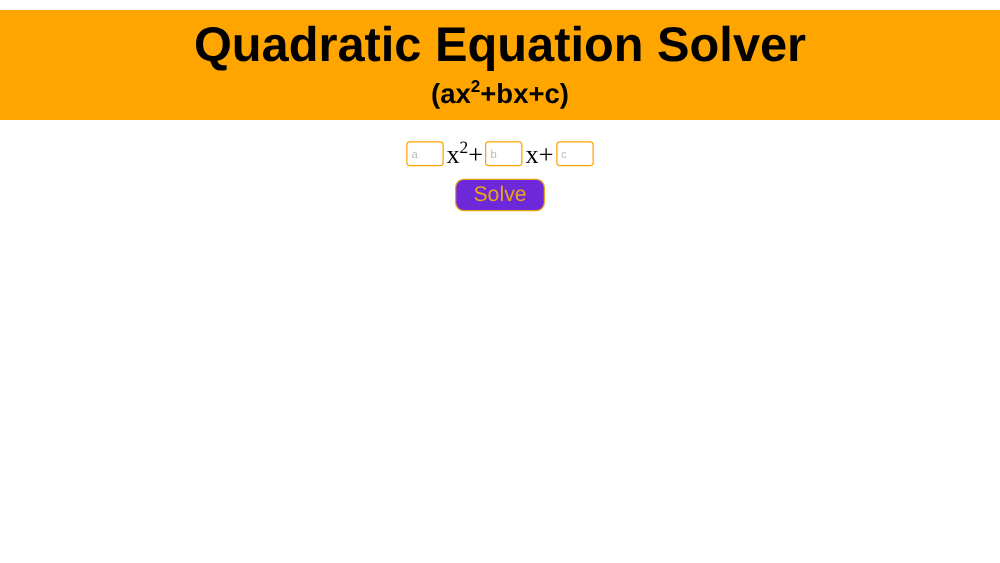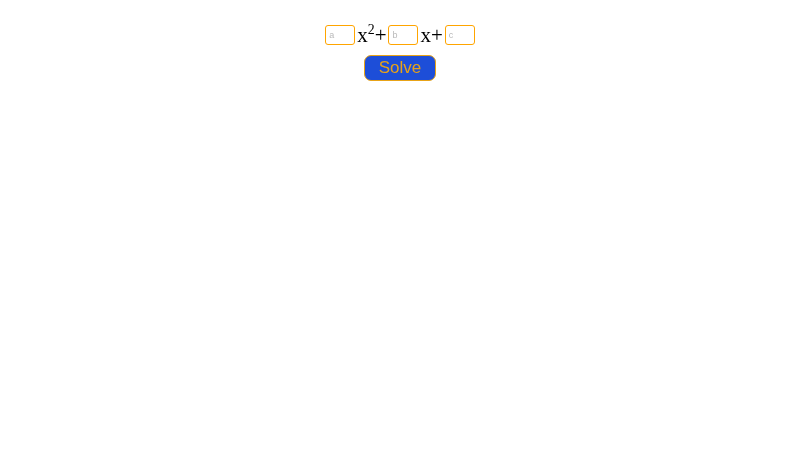--- a/index.html
+++ b/index.html
@@ -113,21 +113,21 @@
   
   .button-row {
     text-align: center;
     padding-top: 10px;
   }
   .solve-button {
     font-family: "Liberation Sans", "DejaVu Sans", sans-serif;
     font-size: 17px;
     line-height: 19px;
     color: #E8A317;
-    background: #1d4ed8;
+    background: #6d28d9;
     border: 1px solid #E8A317;
     border-radius: 7px;
     padding: 2px 14px 3px 14px;
     cursor: pointer;
   }
 
   
   .results-area {
     background: #ffffff;
     min-height: 240px;
@@ -137,20 +137,26 @@
     color: #333333;
   }
 </style>
 </head>
 <body>
 
 <div class="page">
 
   <div class="top-gutter"></div>
 
+  <div class="header-banner">
+    <h1 class="page-title">Quadratic Equation Solver</h1>
+    <div class="page-subtitle">
+      <span>(ax</span><sup>2</sup><span>+bx+c)</span>
+    </div>
+  </div>
 
   <div class="solver-body">
 
     <div class="equation-row"><input class="coef-input" type="text" placeholder="a" style=""><span class="op-text"><span>x</span><sup>2</sup><span>+</span></span><input class="coef-input" type="text" placeholder="b" style=""><span class="op-text">x+</span><input class="coef-input" type="text" placeholder="c" style=""></div>
 
     <div class="button-row">
       <button class="solve-button">Solve</button>
     </div>
 
     <div class="results-area"></div>

